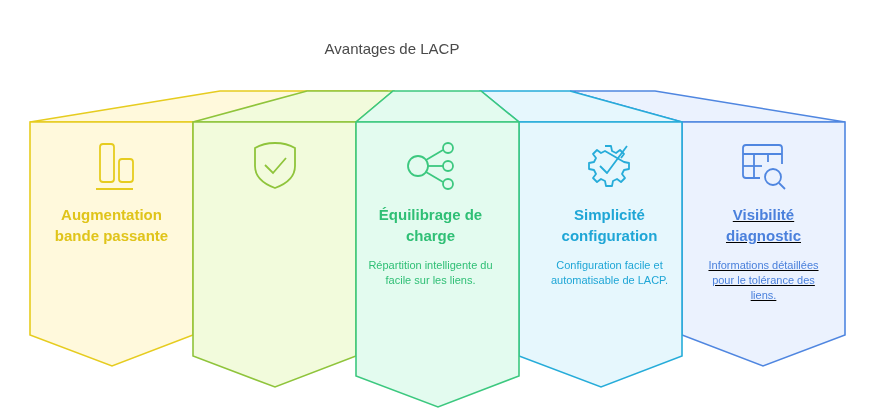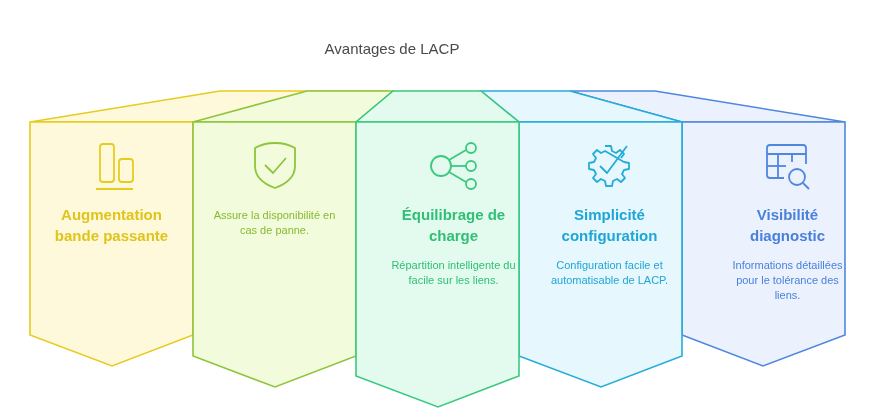--- a/index.html
+++ b/index.html
@@ -42,24 +42,23 @@
   <div class="ctitle" style="color:#e0c41a">Augmentation bande passante</div>
 </div>
 
 <div class="card" style="left:193px;">
   <div class="icon">
     <svg width="46" height="50" viewBox="0 0 46 50" fill="none" stroke="#8fc43b" stroke-width="1.8">
       <path d="M23 3 C31 3 38 5 43 8 L43 26 C43 37 34 44 23 48 C12 44 3 37 3 26 L3 8 C8 5 15 3 23 3 Z"></path>
       <polyline points="13,25 21,33 34,18"></polyline>
     </svg>
   </div>
-  <div class="cdesc" style="color:#86bb32">Assure la disponibilité en cas de panne.</div>
 </div>
 
-<div class="card" style="left:372px;">
+<div class="card" style="left:349px;">
   <div class="icon">
     <svg width="52" height="52" viewBox="0 0 52 52" fill="none" stroke="#3cc87f" stroke-width="1.8">
       <circle cx="13" cy="26" r="10"></circle>
       <circle cx="43" cy="8" r="5"></circle>
       <circle cx="43" cy="26" r="5"></circle>
       <circle cx="43" cy="44" r="5"></circle>
       <line x1="21" y1="20" x2="38" y2="10"></line>
       <line x1="23" y1="26" x2="38" y2="26"></line>
       <line x1="21" y1="32" x2="38" y2="42"></line>
     </svg>
@@ -72,21 +71,21 @@
   <div class="icon">
     <svg width="54" height="52" viewBox="0 0 54 52" fill="none" stroke="#26acd9" stroke-width="1.8" stroke-linejoin="round">
       <path d="M22 6 h6 l1 5 l4 2 l4 -3 l4 4 l-3 4 M41 22 l5 1 v6 l-5 1 l-2 4 l3 4 l-4 4 l-4 -3 l-4 2 l-1 5 h-6 l-1 -5 l-4 -2 l-4 3 l-4 -4 l3 -4 l-2 -4 l-5 -1 v-6 l5 -1 l2 -4 l-3 -4 l4 -4 l4 3 l4 -2 z"></path>
       <polyline points="17,26 24,33 44,6"></polyline>
     </svg>
   </div>
   <div class="ctitle" style="color:#1fa6d6">Simplicité configuration</div>
   <div class="cdesc" style="color:#1fa6d6">Configuration facile et automatisable de LACP.</div>
 </div>
 
-<div class="card" style="left:706px;">
+<div class="card" style="left:682px;text-decoration:underline;">
   <div class="icon">
     <svg width="52" height="52" viewBox="0 0 52 52" fill="none" stroke="#4f86e0" stroke-width="1.8">
       <path d="M22 38 H8 a3 3 0 0 1 -3 -3 V8 a3 3 0 0 1 3 -3 h33 a3 3 0 0 1 3 3 V24"></path>
       <line x1="5" y1="14" x2="44" y2="14"></line>
       <line x1="5" y1="26" x2="24" y2="26"></line>
       <line x1="16" y1="14" x2="16" y2="38"></line>
       <line x1="30" y1="14" x2="30" y2="22"></line>
       <circle cx="35" cy="37" r="8"></circle>
       <line x1="41" y1="43" x2="47" y2="49"></line>
     </svg>

